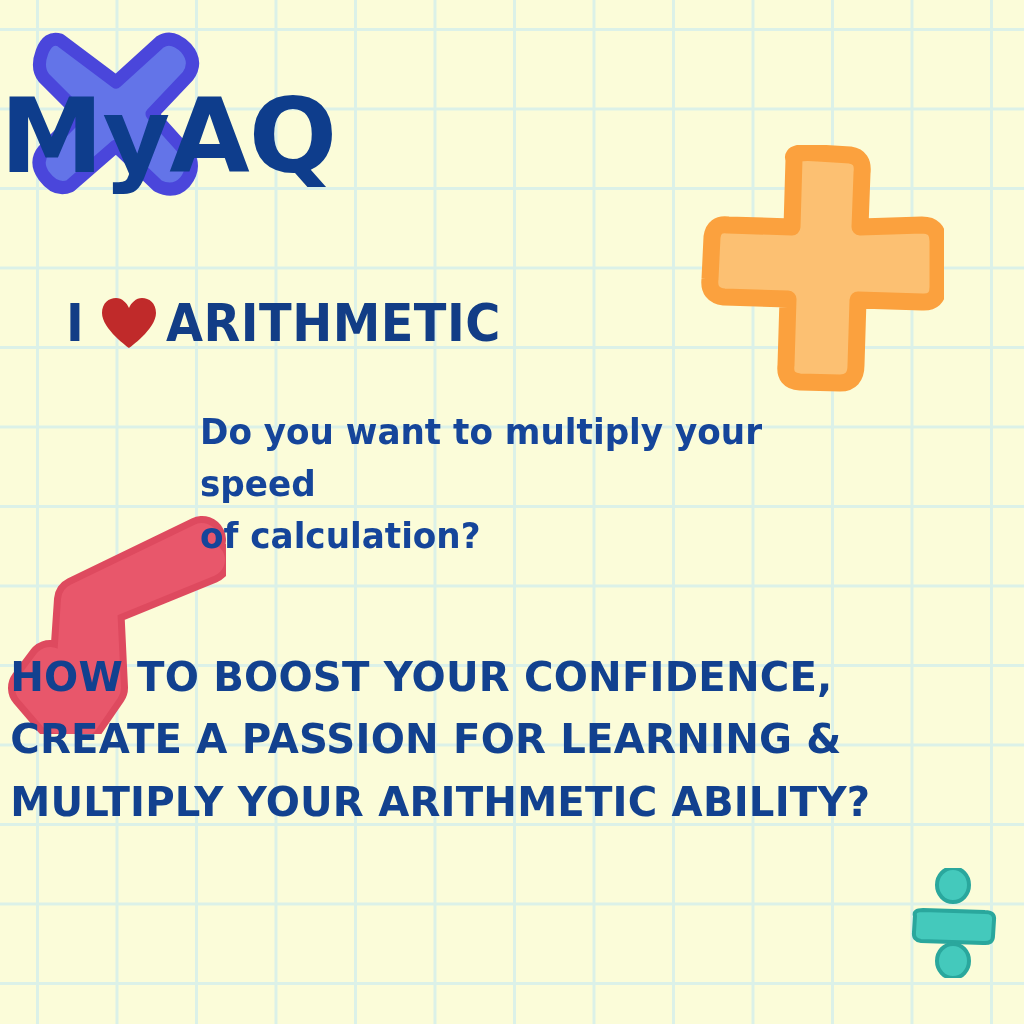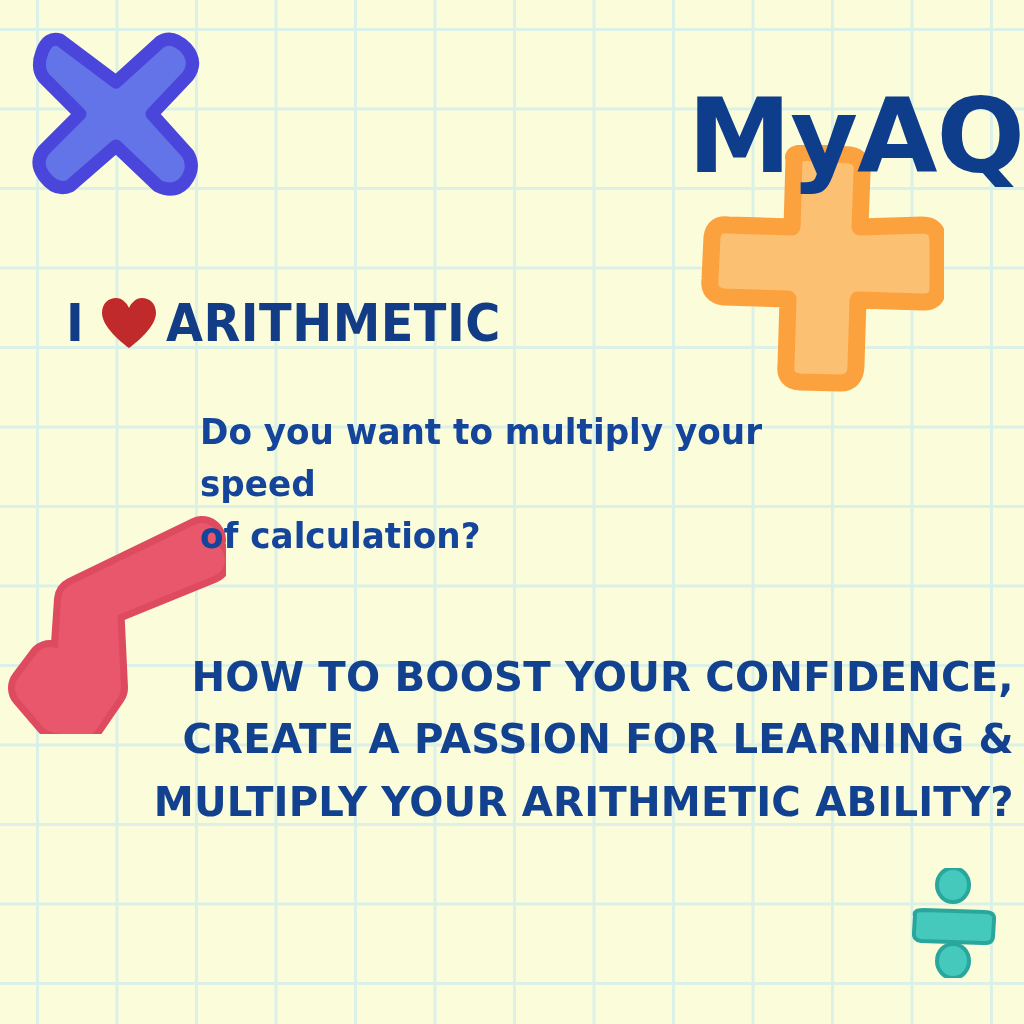--- a/index.html
+++ b/index.html
@@ -35,21 +35,21 @@
   #multiply-icon { left: 28px;  top: 26px;  width: 176px; height: 176px; }
   #plus-icon     { left: 698px; top: 145px; width: 246px; height: 250px; }
   #sqrt-icon     { left: 6px;   top: 512px; width: 220px; height: 222px; }
   #divide-icon   { left: 905px; top: 868px; width: 96px;  height: 110px; }
 
   
   #title {
     position: absolute;
     left: 0; right: 0;
     top: 84px;
-    text-align: right;
+    text-align: left;
     font-family: "DejaVu Sans", sans-serif;
     font-weight: 700;
     font-size: 104px;
     line-height: 1;
     letter-spacing: -1px;
     color: #0e3d8c;
     white-space: nowrap;
   }
 
   #tagline {
@@ -91,21 +91,21 @@
     color: #15459a;
     transform: scaleX(0.95);
     transform-origin: left top;
   }
   #subtitle .line { display: block; }
 
   #headline {
     position: absolute;
     left: 0; right: 0;
     top: 646px;
-    text-align: right;
+    text-align: left;
     font-family: "DejaVu Sans", sans-serif;
     font-weight: 700;
     font-size: 41px;
     line-height: 1.52;
     letter-spacing: 0.2px;
     color: #12418f;
   }
   #headline .line {
     display: block;
     transform: scaleX(0.98);

